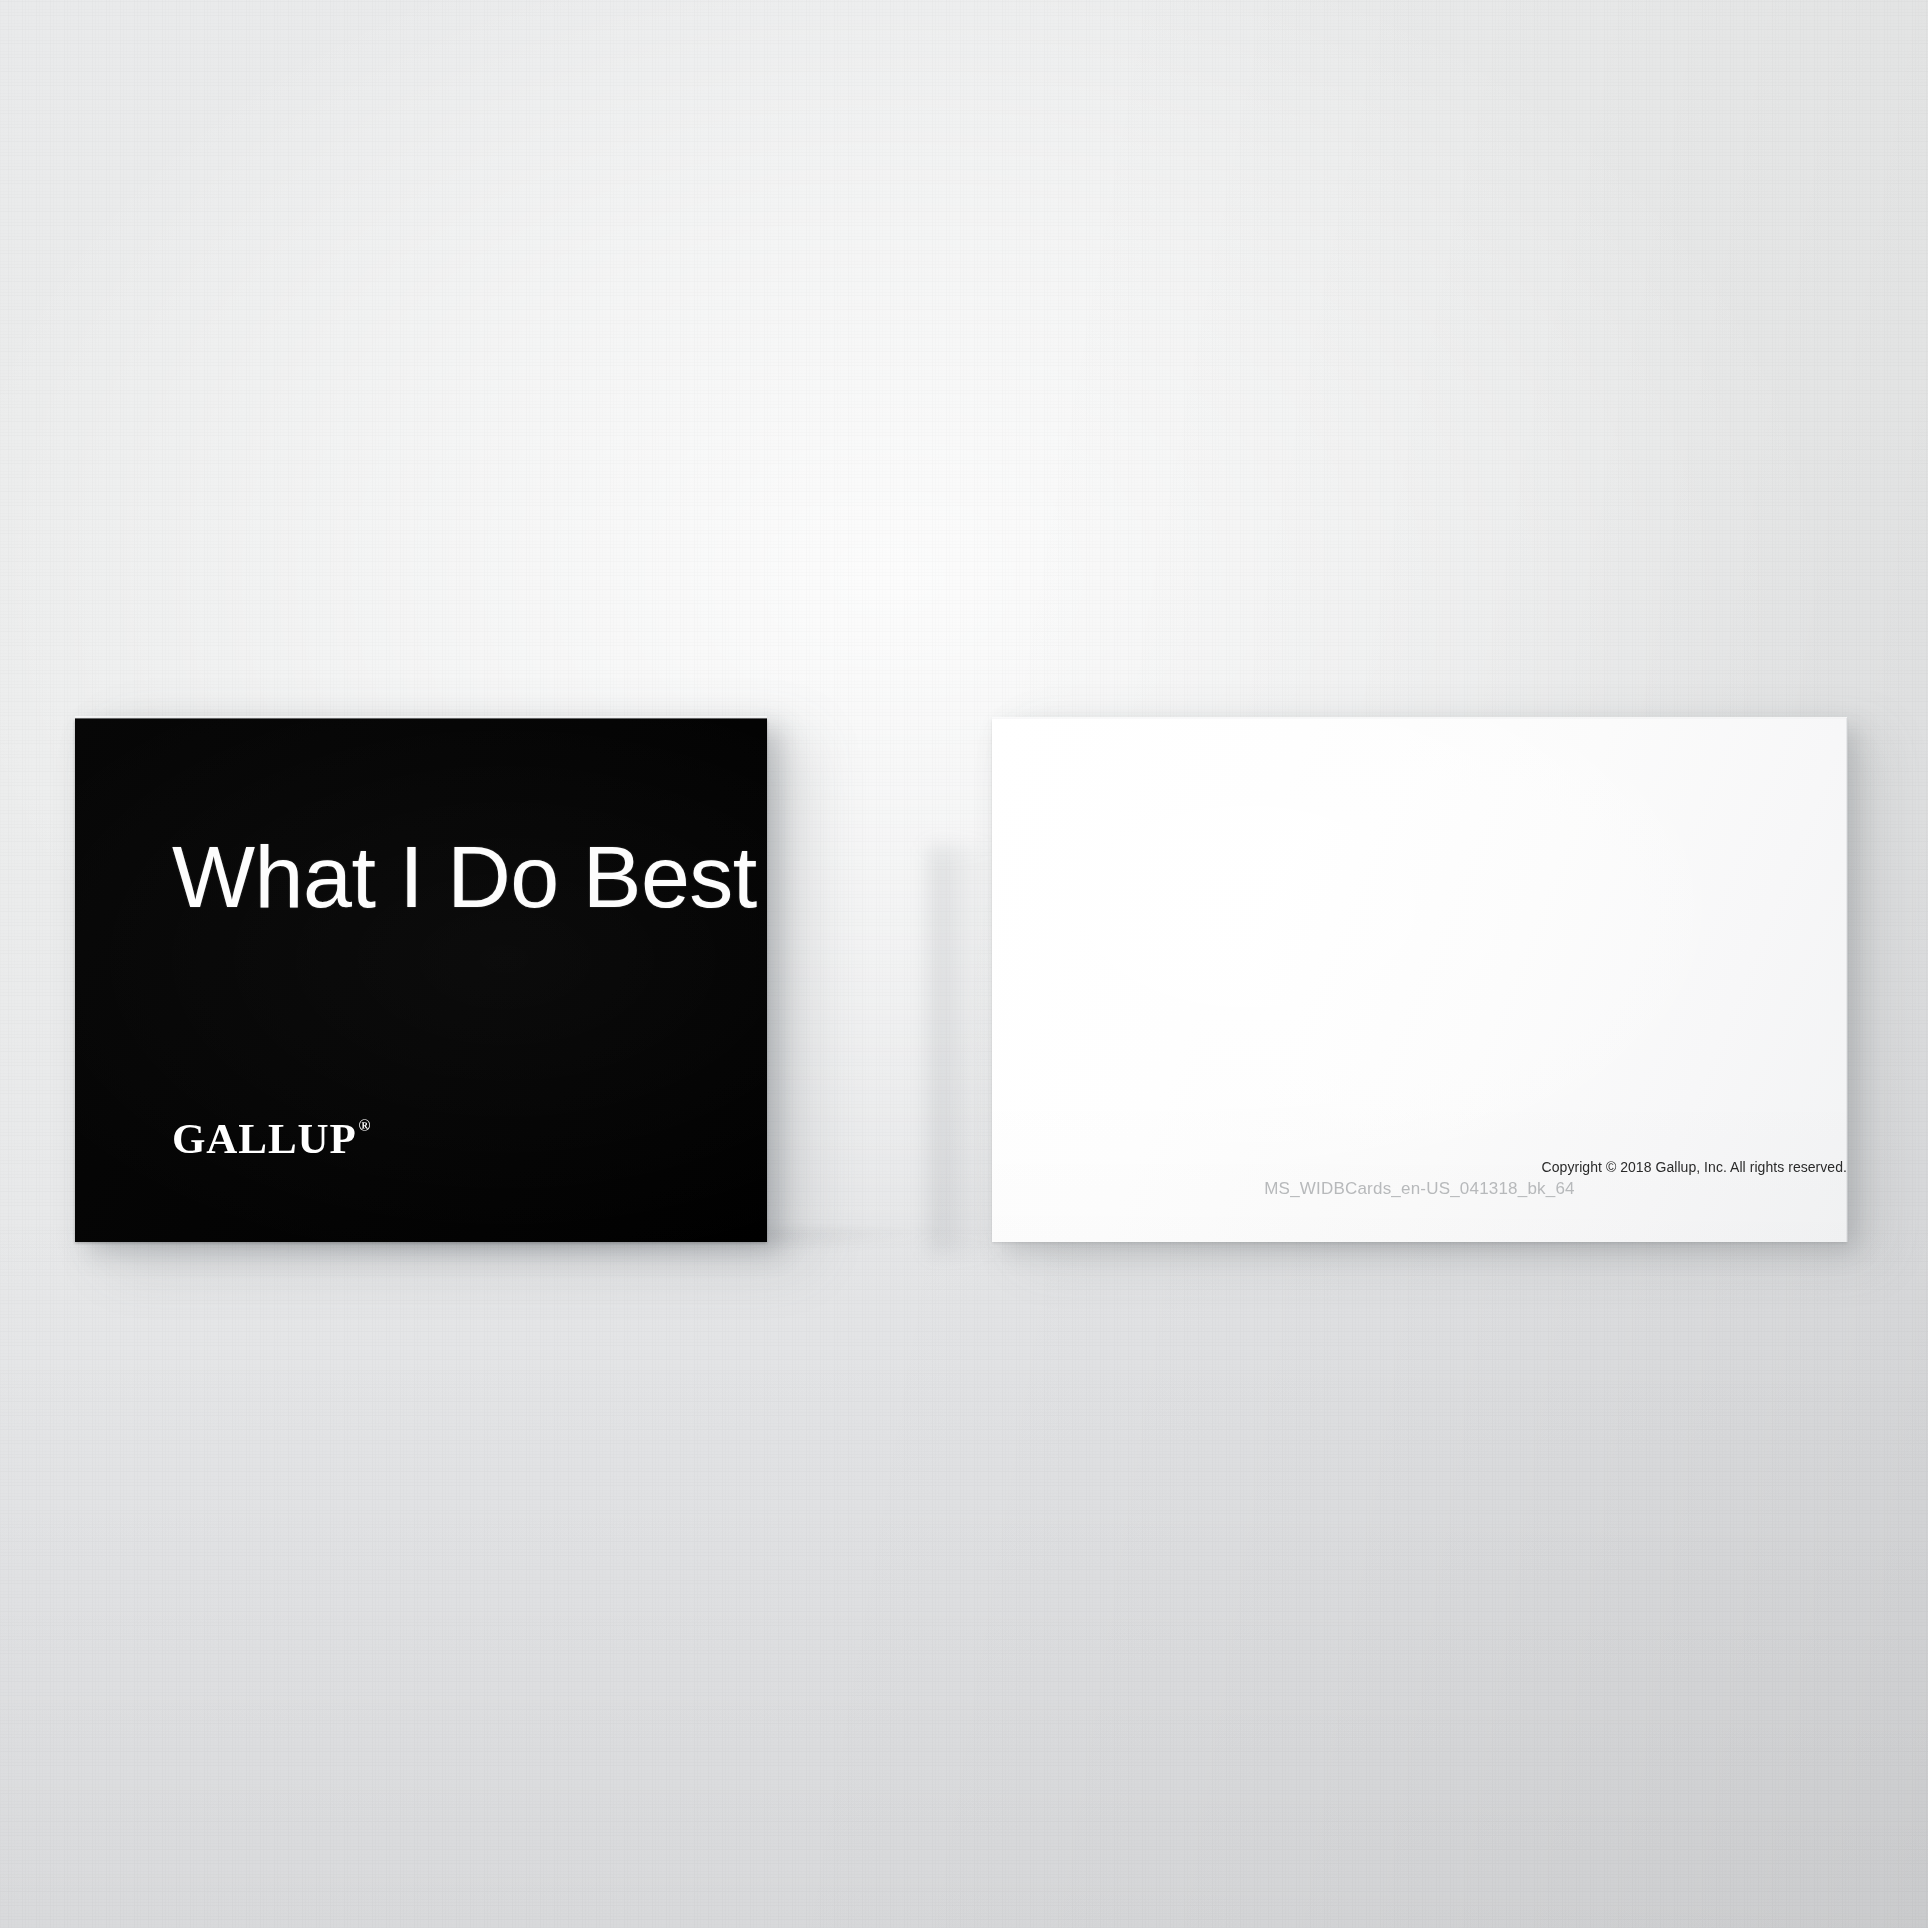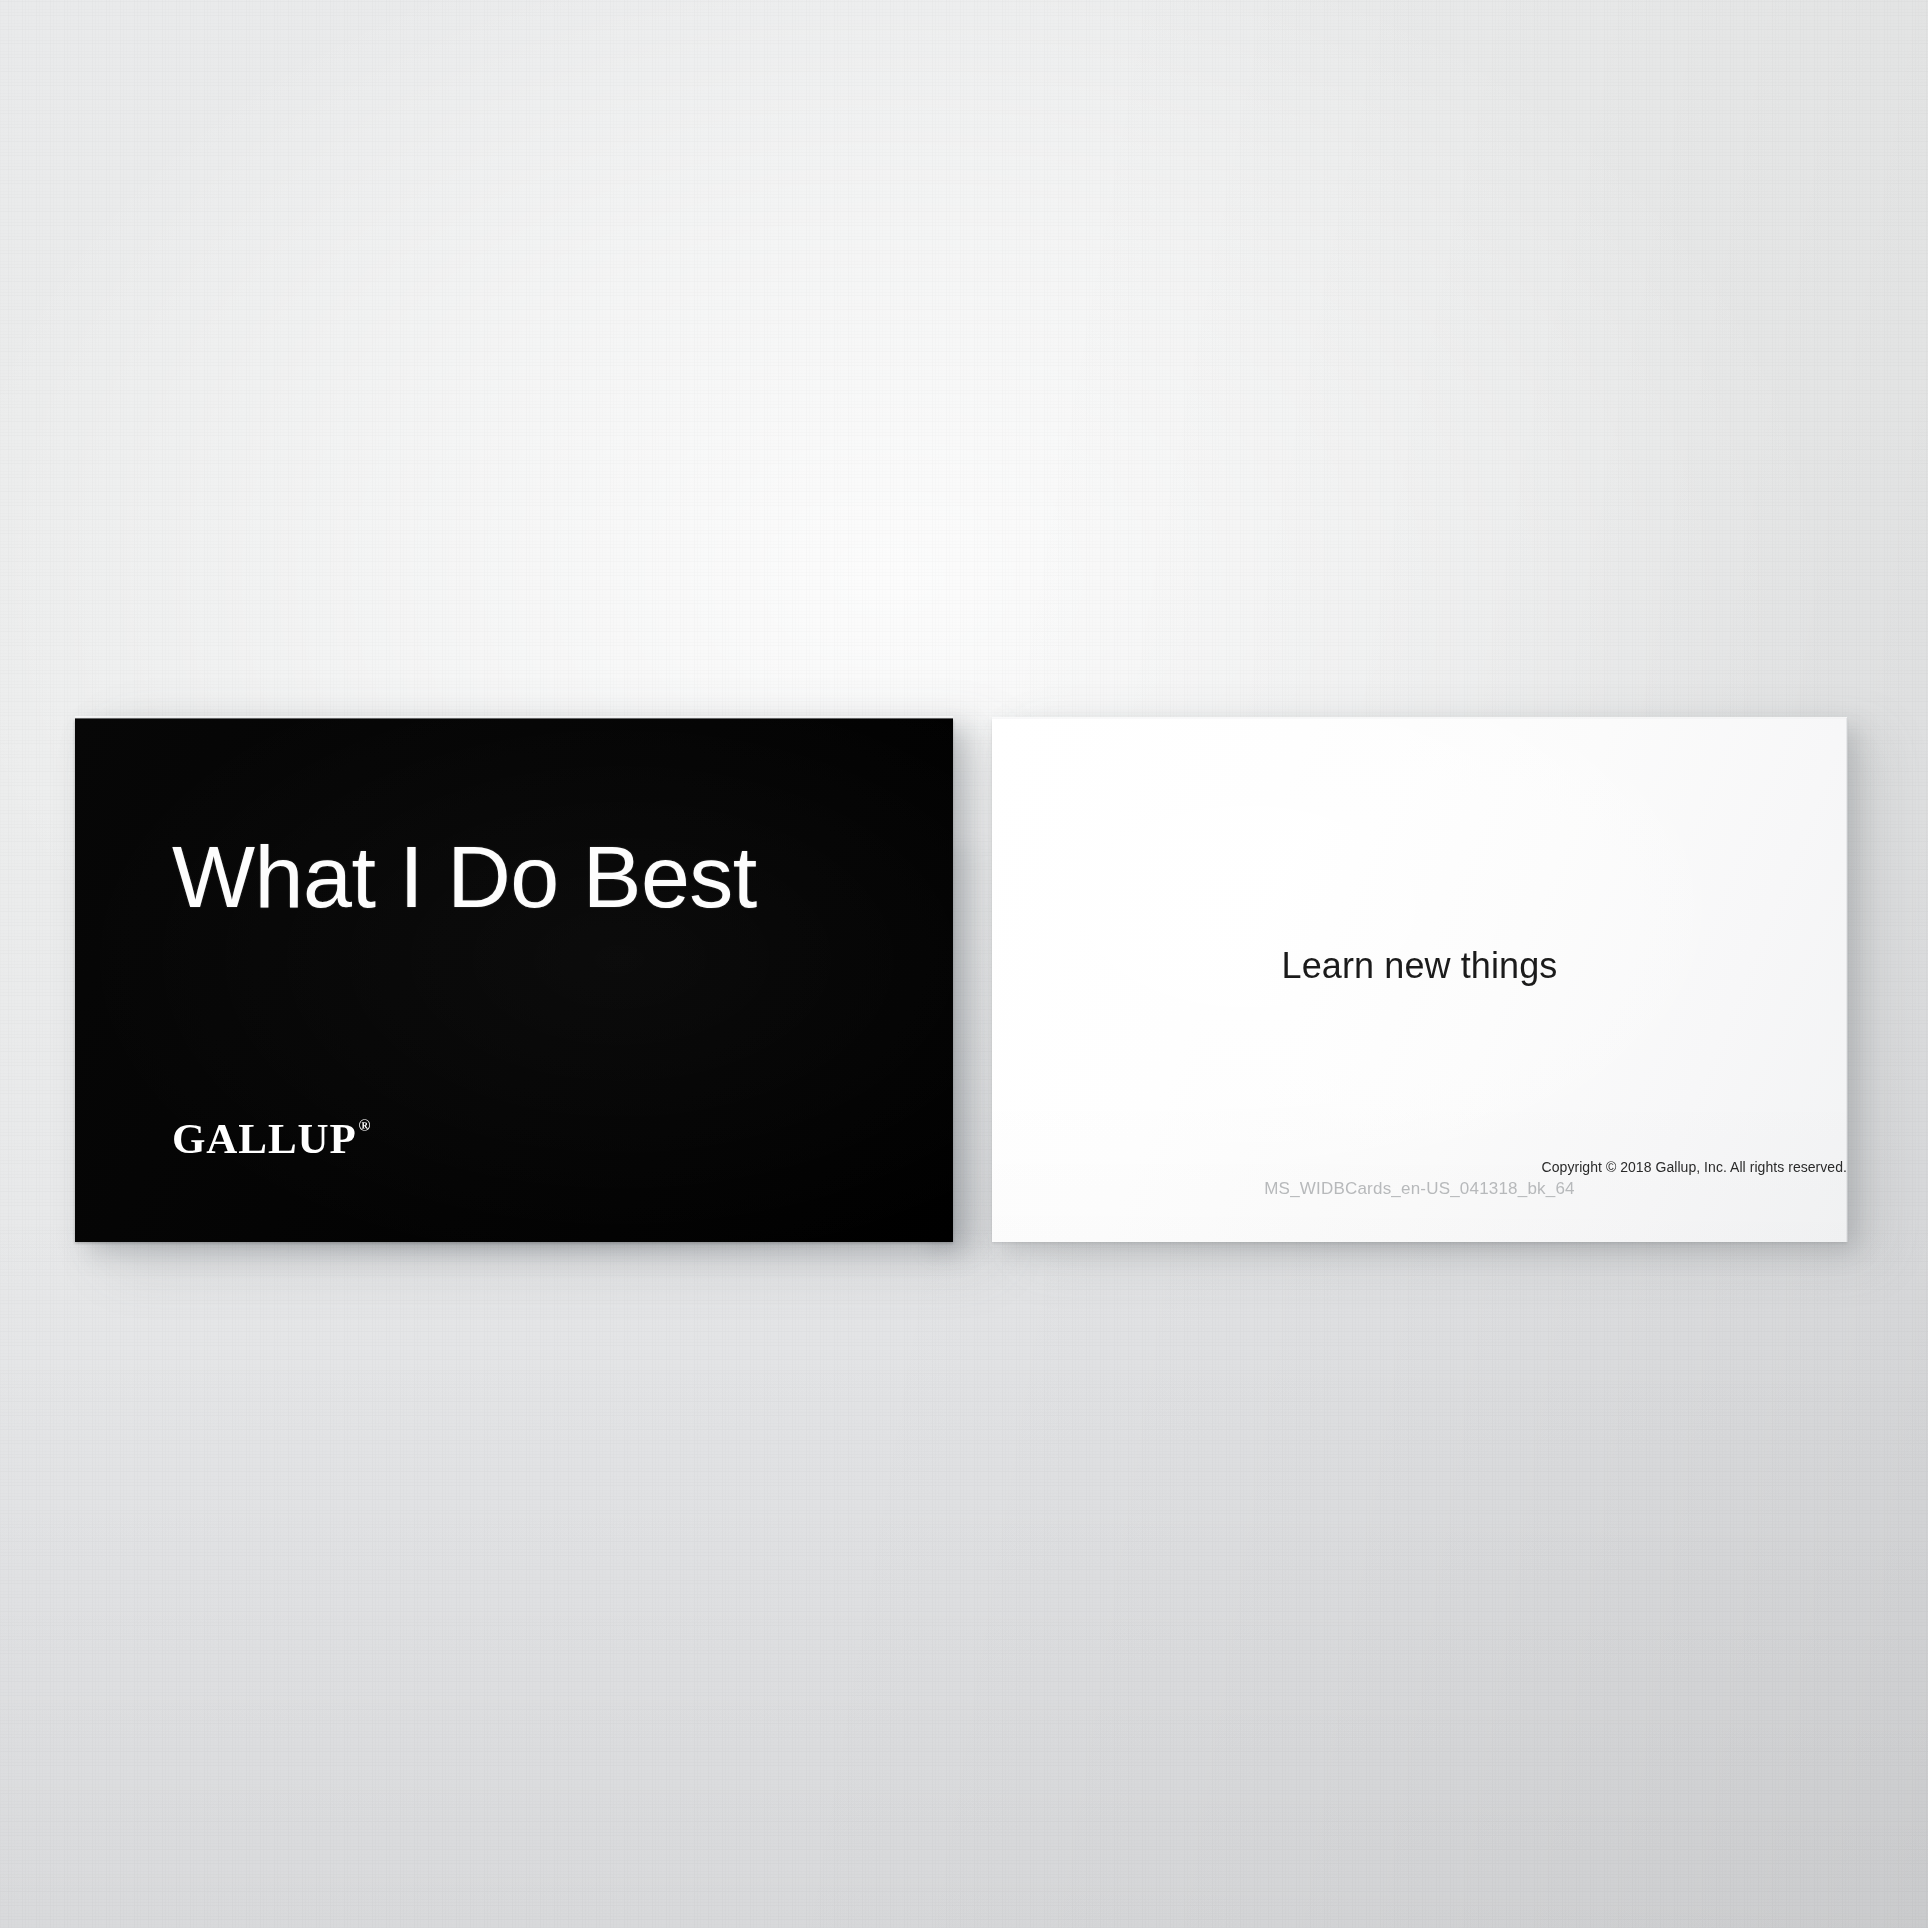--- a/index.html
+++ b/index.html
@@ -65,21 +65,21 @@
   
   .card {
     position: absolute;
     top: 718px;
     height: 524px;
   }
 
   
   .card-front {
     left: 75px;
-    width: 878px;
+    width: 692px;
     background:
       linear-gradient(118deg,
         #070707 0%,
         #040404 40%,
         #020202 70%,
         #000000 100%);
     box-shadow:
       13px 9.4px 24.5px rgba(90, 95, 102, 0.30),
       38px 19px 56px rgba(100, 105, 112, 0.18),
       0 1.9px 2.8px rgba(0,0,0,0.25);
@@ -291,21 +291,20 @@
       <span>GALLUP</span>
         <span class="tm">®</span>
     </div>
   </div>
 
   <div class="card card-back">
     <div class="card-back-topedge"></div>
     <div class="card-back-rightedge"></div>
     <div class="card-back-sheen"></div>
 
-    <div class="back-strength">Learn new things</div>
 
     <div class="back-footer">
       <div class="back-copyright">Copyright © 2018 Gallup, Inc. All rights reserved.</div>
       <div class="back-docid">MS_WIDBCards_en-US_041318_bk_64</div>
     </div>
   </div>
 
 </div>
 
 

